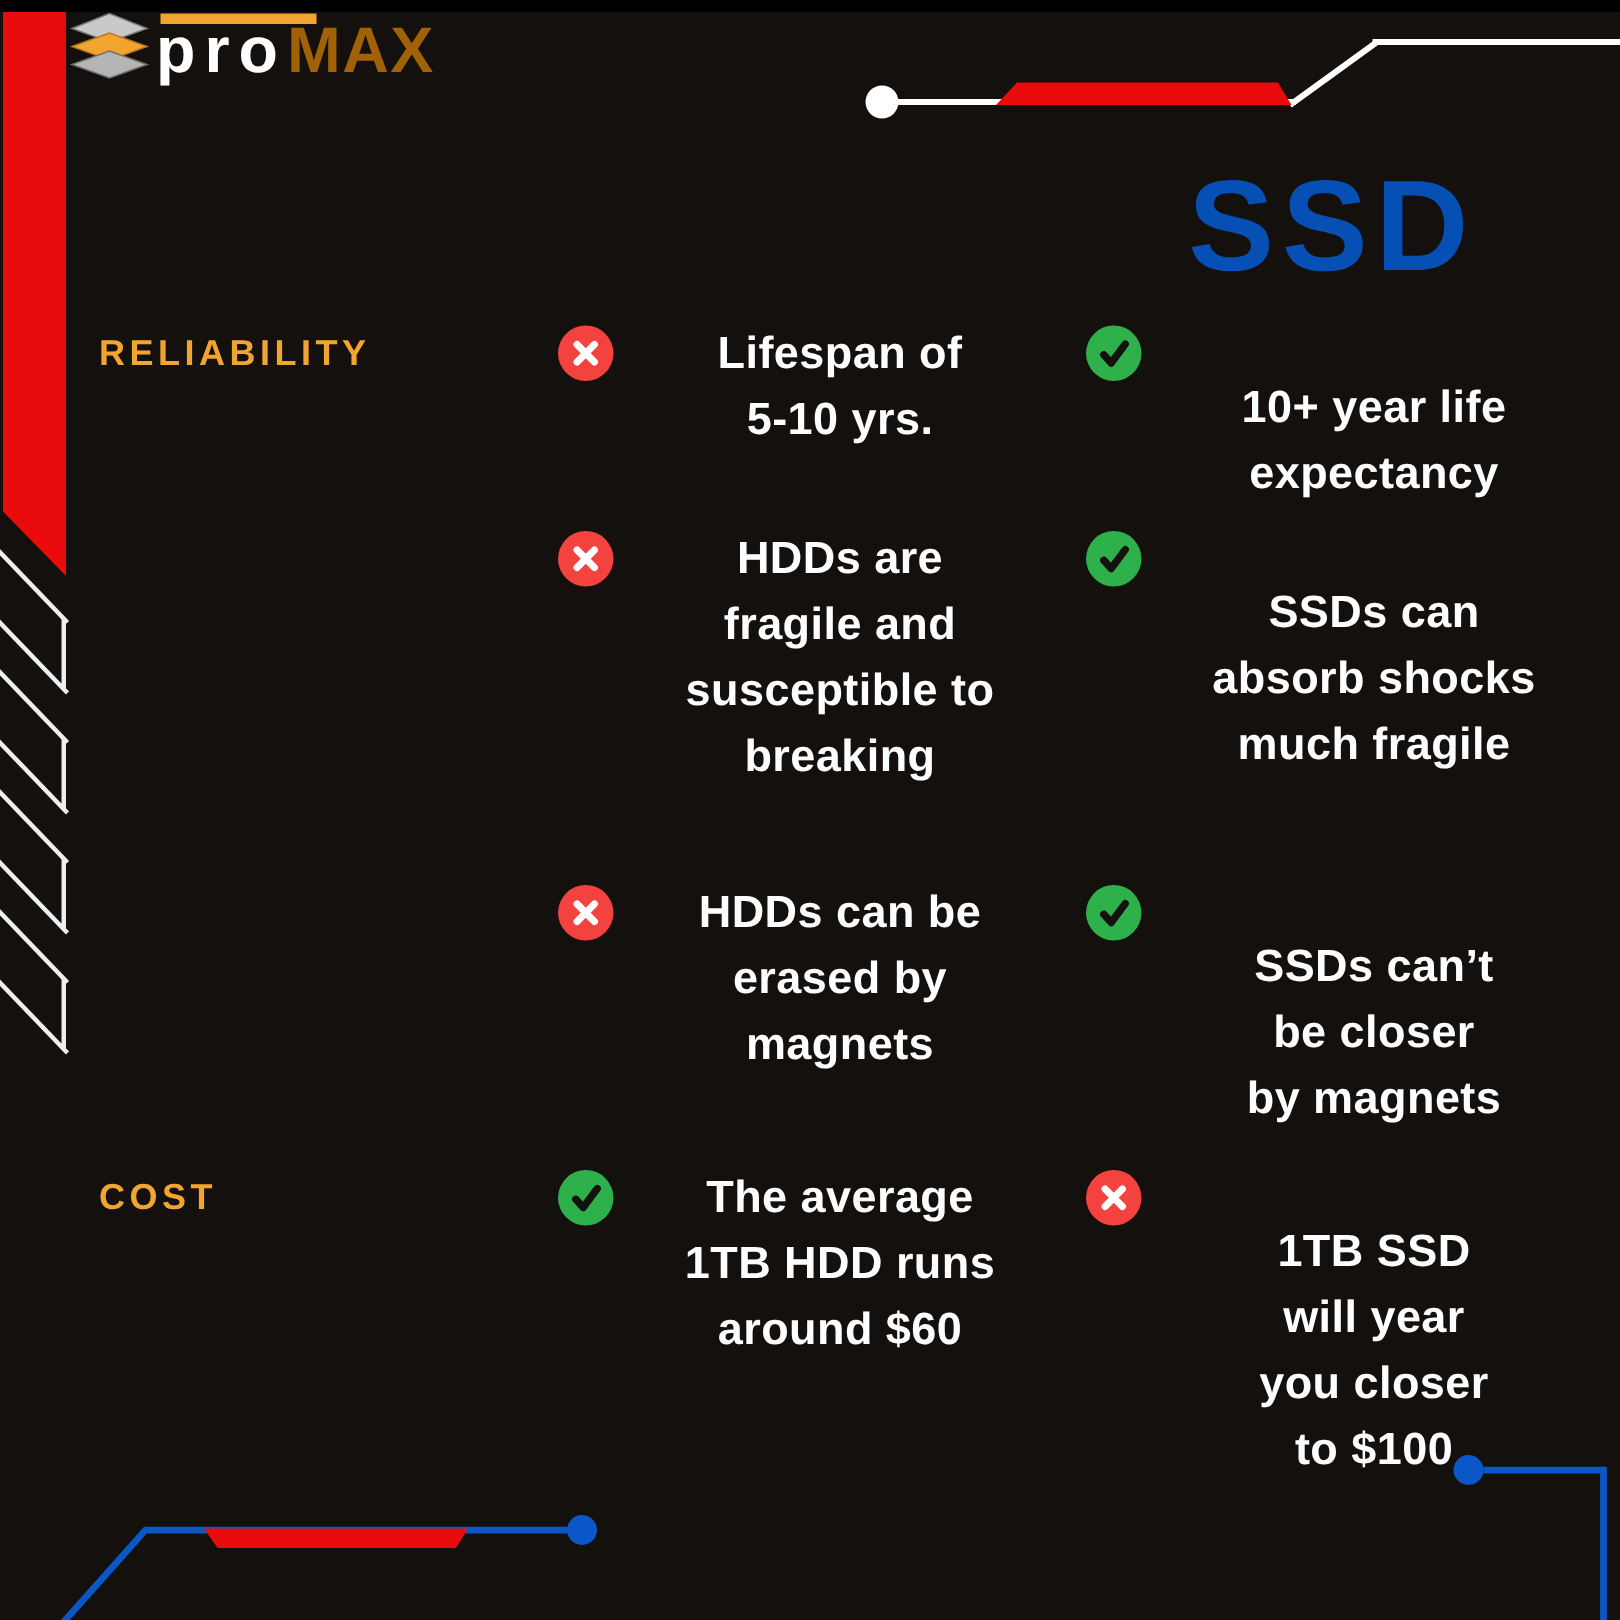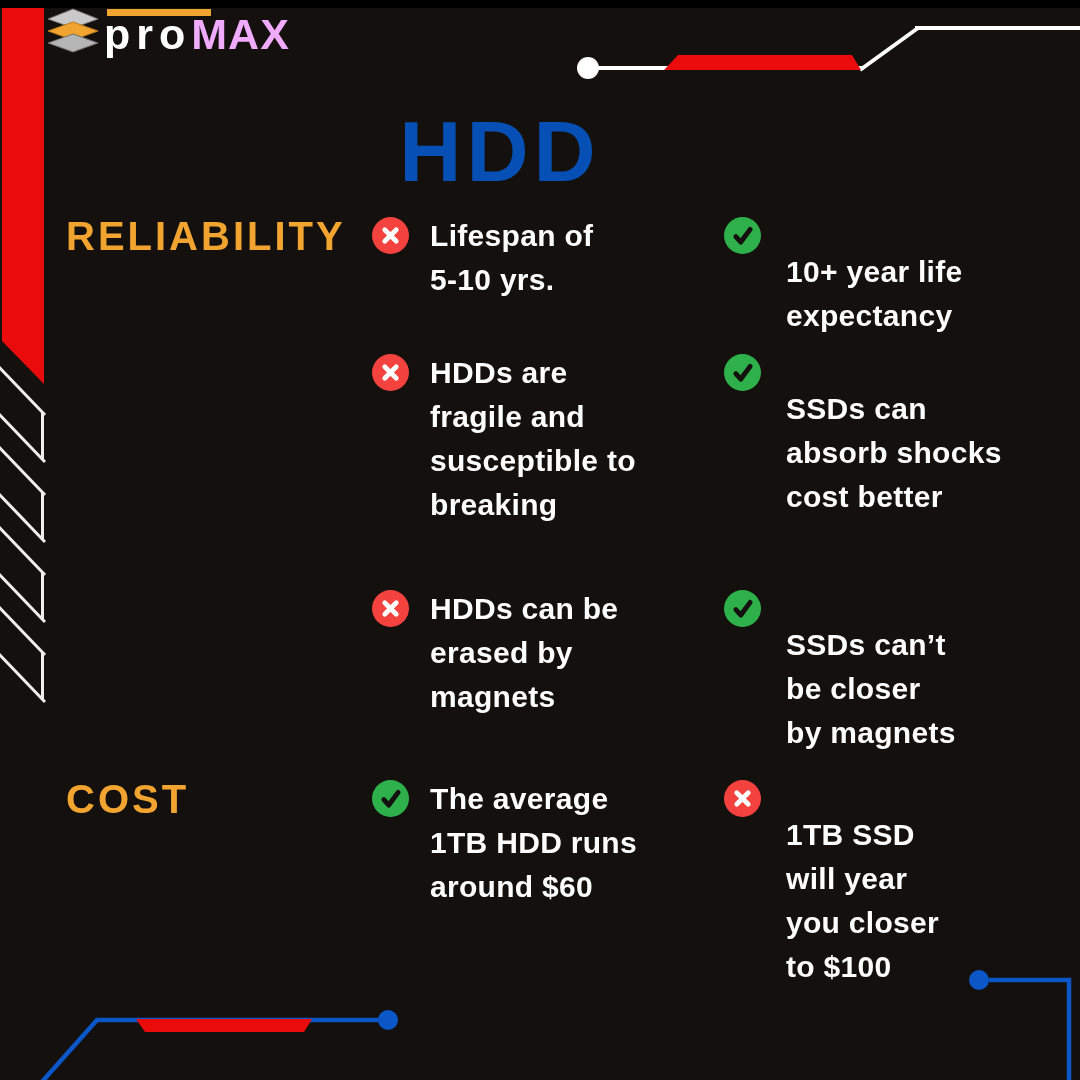--- a/index.html
+++ b/index.html
@@ -10,46 +10,46 @@
   }
   
   .decor{position:absolute;inset:0;width:1080px;height:1080px;}
 
   
   .logo{position:absolute;left:44px;top:6px;width:300px;height:50px;}
   .logo-icon{position:absolute;left:0;top:0;}
   .logo-bar{position:absolute;left:63px;top:3px;width:104px;height:7px;background:#f2a430;}
   .logo-word{position:absolute;left:60px;top:6px;font-size:43px;font-weight:bold;line-height:44px;white-space:nowrap;}
   .logo-pro{color:#fff;letter-spacing:6px;}
-  .logo-max{color:#f0abfc;letter-spacing:1px;}
+  .logo-max{color:#a16207;letter-spacing:1px;}
 
   
   .col-header{
     position:absolute;top:108px;font-size:86px;font-weight:bold;
     letter-spacing:5px;color:#0650b5;line-height:1;text-align:center;
   }
   .col-header.hdd{left:392px;width:216px;}
   .col-header.ssd{left:780px;width:216px;}
 
   
   .row{position:absolute;left:0;width:1080px;}
   .row-label{
-    position:absolute;left:66px;top:0;font-size:40px;font-weight:bold;
+    position:absolute;left:66px;top:0;font-size:24px;font-weight:bold;
     color:#f2a430;letter-spacing:3px;line-height:44px;white-space:nowrap;
   }
   .badge{
     position:absolute;top:3px;width:37px;height:37px;border-radius:50%;
     display:flex;align-items:center;justify-content:center;
   }
   .badge.neg{background:#f4423e;}
   .badge.pos{background:#2eb14b;}
   .badge svg{display:block;}
   .cell-text{
     position:absolute;top:0;width:260px;font-size:30px;font-weight:bold;
-    color:#fdfdfd;line-height:44px;letter-spacing:0.3px;white-space:pre-line;
+    color:#fdfdfd;line-height:44px;letter-spacing:0.3px;white-space:pre-line;text-align:center;
   }
   .hdd-badge{left:372px;}
   .hdd-text{left:430px;}
   .ssd-badge{left:724px;}
   .ssd-text{left:786px;margin-top:36px;}
 
   .row.r0{top:214px;}
   .row.r1{top:351px;}
   .row.r2{top:587px;}
   .row.r3{top:777px;}
@@ -95,21 +95,21 @@
   <div class="logo">
     <svg class="logo-icon" width="58" height="48" viewBox="0 0 58 48" aria-hidden="true">
       <polygon points="4,13 29,3 54,13 29,22" fill="#c9c9c9" stroke="#7a7a7a" stroke-width="1"></polygon>
       <polygon points="4,25 29,16 54,25 29,34" fill="#f2a430" stroke="#b97b1c" stroke-width="1"></polygon>
       <polygon points="4,37 29,28 54,37 29,46" fill="#b5b5b5" stroke="#707070" stroke-width="1"></polygon>
     </svg>
     <div class="logo-bar"></div>
     <div class="logo-word"><span class="logo-pro">pro</span><span class="logo-max">MAX</span></div>
   </div>
 
-  <div class="col-header hdd">HDD</div>
+  <div class="col-header ssd">SSD</div>
 
   <div class="row r0">
     <div class="row-label">RELIABILITY</div>
     <span class="badge neg hdd-badge">
       <svg width="21" height="21" viewBox="0 0 20 20">
           <path d="M4.5,4.5 L15.5,15.5 M15.5,4.5 L4.5,15.5" stroke="#fff" stroke-width="4.5" stroke-linecap="round" fill="none"></path>
         </svg>
     </span>
     <div class="cell-text hdd-text">Lifespan of
 5-10 yrs.</div>
@@ -133,21 +133,21 @@
 fragile and
 susceptible to
 breaking</div>
     <span class="badge pos ssd-badge">
       <svg width="22" height="22" viewBox="0 0 20 20">
           <path d="M3.5,10.5 L8,15.5 L16.5,4" stroke="#14110f" stroke-width="4.5" stroke-linecap="round" stroke-linejoin="round" fill="none"></path>
         </svg>
     </span>
     <div class="cell-text ssd-text">SSDs can
 absorb shocks
-cost better</div>
+much fragile</div>
   </div>
 
   <div class="row r2">
     <div class="row-label"></div>
     <span class="badge neg hdd-badge">
       <svg width="21" height="21" viewBox="0 0 20 20">
           <path d="M4.5,4.5 L15.5,15.5 M15.5,4.5 L4.5,15.5" stroke="#fff" stroke-width="4.5" stroke-linecap="round" fill="none"></path>
         </svg>
     </span>
     <div class="cell-text hdd-text">HDDs can be

